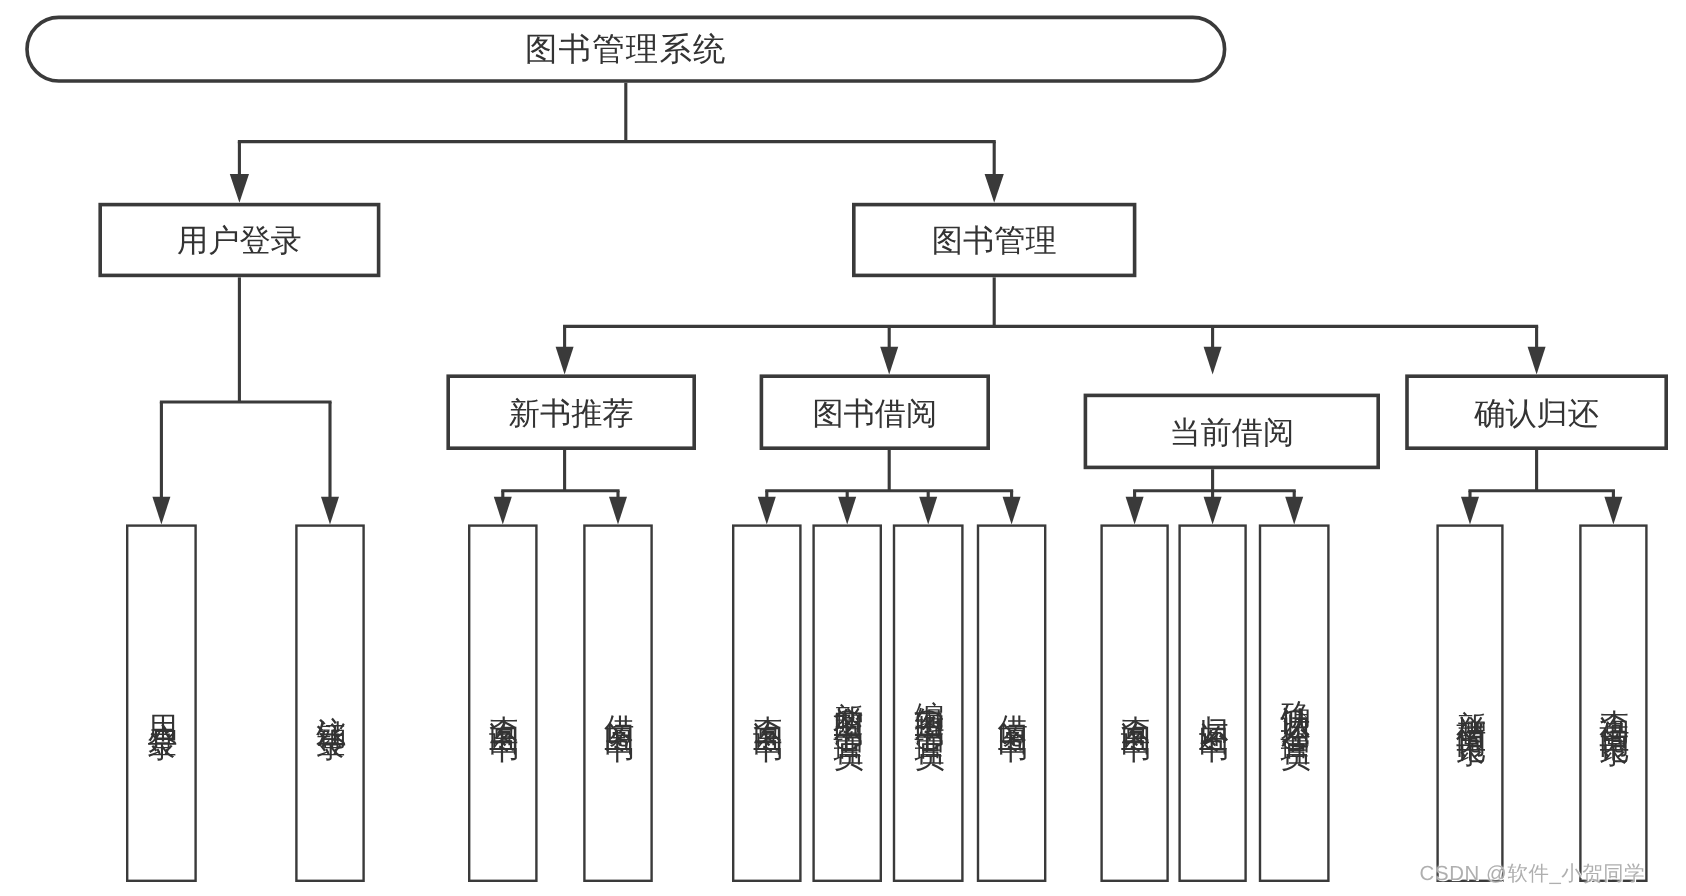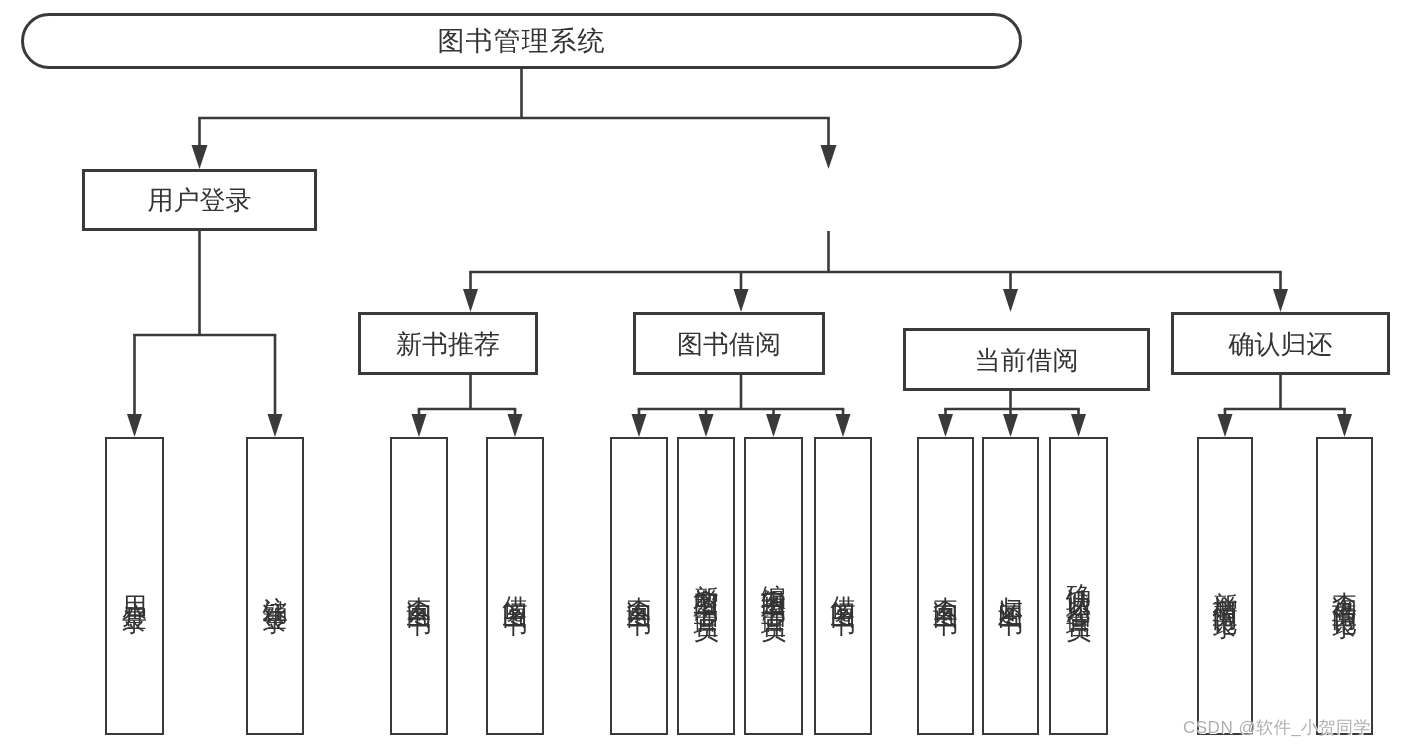--- a/index.html
+++ b/index.html
@@ -91,22 +91,23 @@
       <polygon points="1010.5,437 1003,414 1018,414"></polygon>
       <polygon points="1078.5,437 1071,414 1086,414"></polygon>
       <polygon points="1225,437 1217.5,414 1232.5,414"></polygon>
       <polygon points="1344.5,437 1337,414 1352,414"></polygon>
     </g>
   </svg>
 
   <div class="box root" style="left:21px;top:13px;width:1001px;height:56px">图书管理系统</div>
 
   <div class="box" style="left:82px;top:169px;width:235px;height:62px">用户登录</div>
+  <div class="box" style="left:710px;top:169px;width:237px;height:62px">图书管理</div>
 
-  <div class="box" style="left:358px;top:312px;width:180px;height:63px">新书推荐</div>
+  <div class="box" style="left:372px;top:312px;width:208px;height:63px">新书推荐</div>
   <div class="box" style="left:633px;top:312px;width:192px;height:63px">图书借阅</div>
   <div class="box" style="left:903px;top:328px;width:247px;height:63px">当前借阅</div>
   <div class="box" style="left:1171px;top:312px;width:219px;height:63px">确认归还</div>
 
   <div class="box v" style="left:105px;top:437px;width:59px;height:298px">用户登录</div>
   <div class="box v" style="left:246px;top:437px;width:58px;height:298px">注销登录</div>
 
   <div class="box v" style="left:390px;top:437px;width:58px;height:298px">查询图书</div>
   <div class="box v" style="left:486px;top:437px;width:58px;height:298px">借阅图书</div>
 

